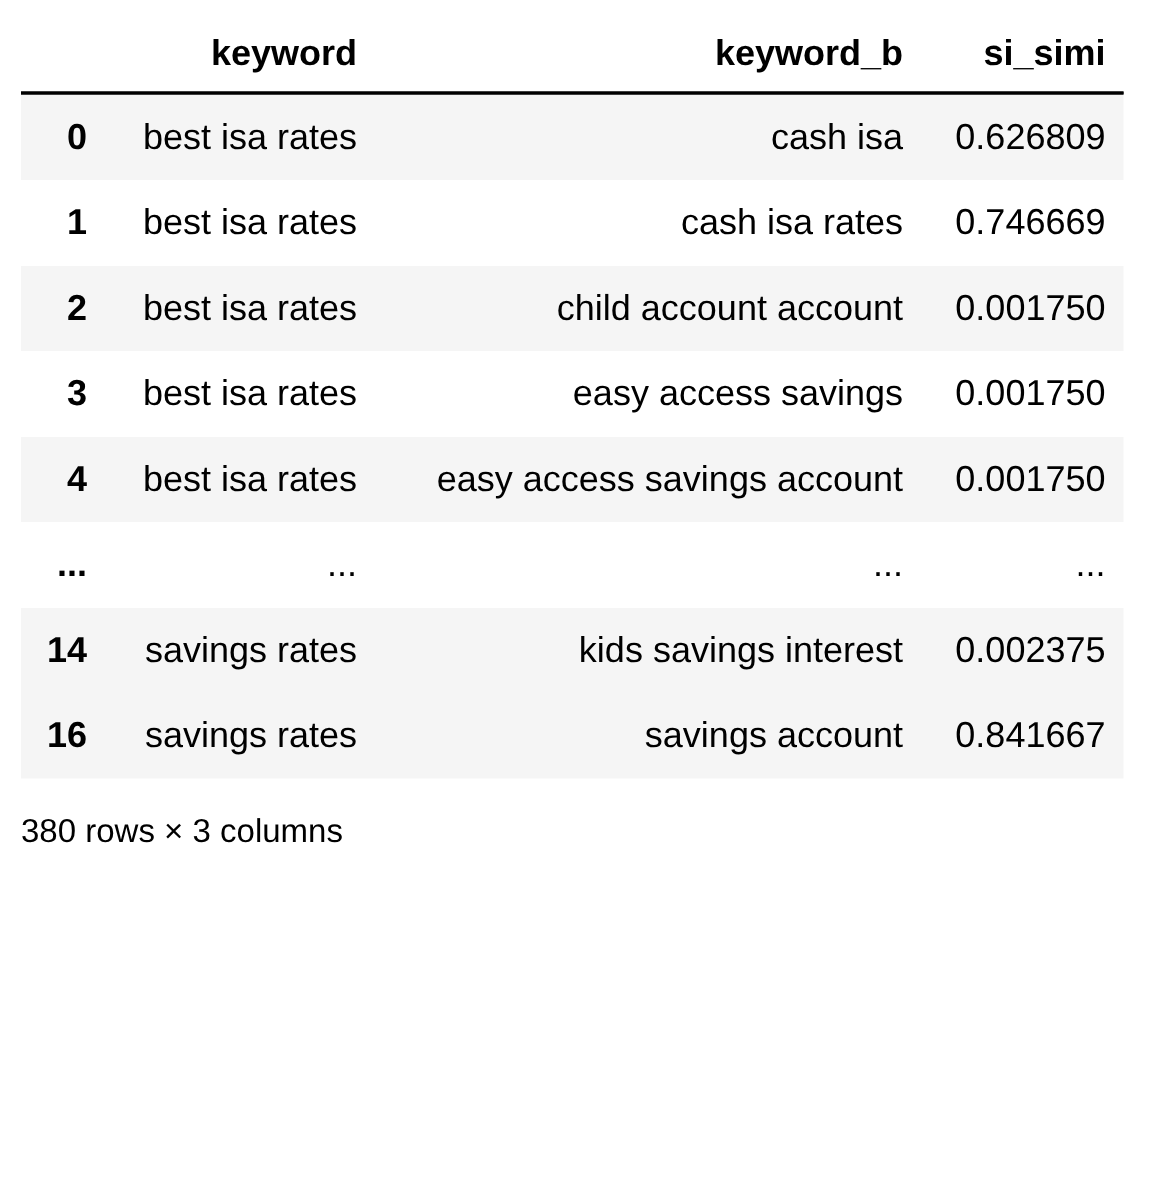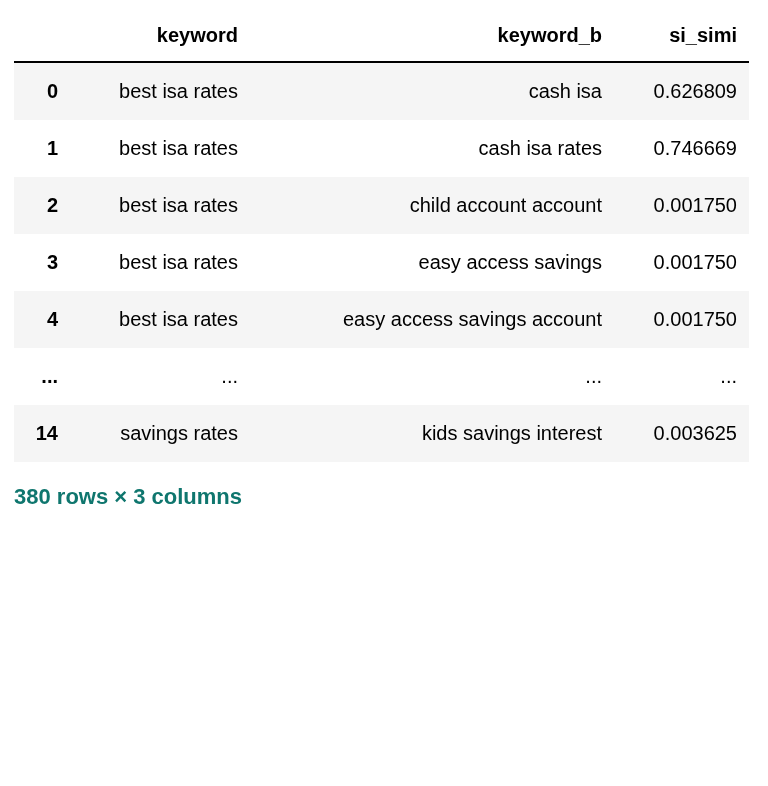--- a/index.html
+++ b/index.html
@@ -14,21 +14,21 @@
     color: #000000;
     overflow: hidden;
   }
   .page {
     padding: 10px 14px 0 14px;
   }
   table.dataframe {
     border-collapse: collapse;
     table-layout: fixed;
     width: 735px;
-    font-size: 20px;
+    font-size: 24px;
   }
   table.dataframe thead th {
     text-align: right;
     font-weight: bold;
     vertical-align: bottom;
     padding: 14px 12px;
     line-height: 23px;
     border-bottom: 2px solid #000000;
     white-space: nowrap;
   }
@@ -44,22 +44,21 @@
   table.dataframe tbody th {
     font-weight: bold;
   }
   table.dataframe tbody tr.stripe-odd {
     background: #f5f5f5;
   }
   p.dims {
     margin: 22px 0 0 0;
     font-size: 22px;
     line-height: 26px;
-    color: #0f766e;
-    font-weight: bold;
+    color: #000000;
   }
 </style>
 </head>
 <body>
 
 <div class="page">
 
   <table class="dataframe">
     <colgroup>
       <col style="width:56px">
@@ -109,20 +108,26 @@
         <tr>
           <th>...</th>
           <td>...</td>
           <td>...</td>
           <td>...</td>
         </tr>
         <tr class="stripe-odd">
           <th>14</th>
           <td>savings rates</td>
           <td>kids savings interest</td>
-          <td>0.003625</td>
+          <td>0.002375</td>
+        </tr>
+        <tr class="stripe-odd">
+          <th>16</th>
+          <td>savings rates</td>
+          <td>savings account</td>
+          <td>0.841667</td>
         </tr>
       </tbody>
   </table>
 
   <p class="dims">380 rows × 3 columns</p>
 
 </div>
 
 </body></html>

